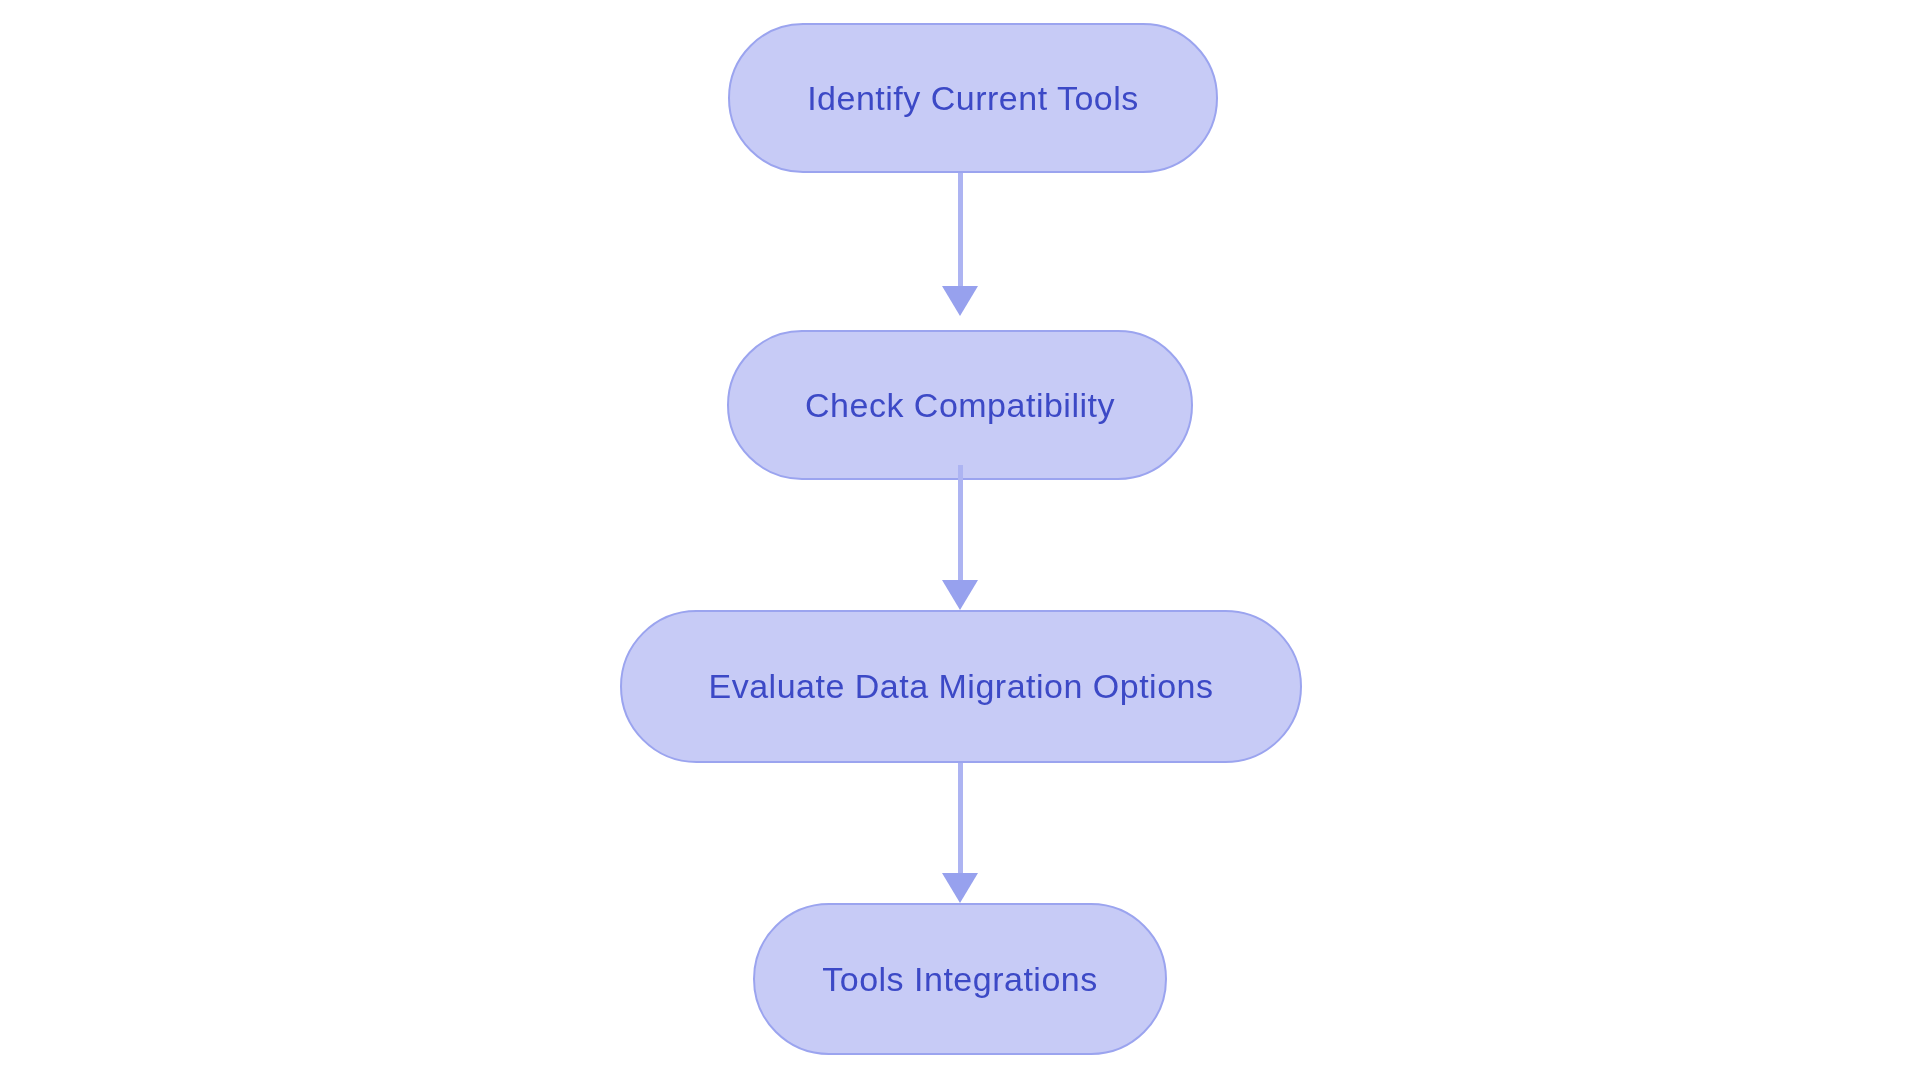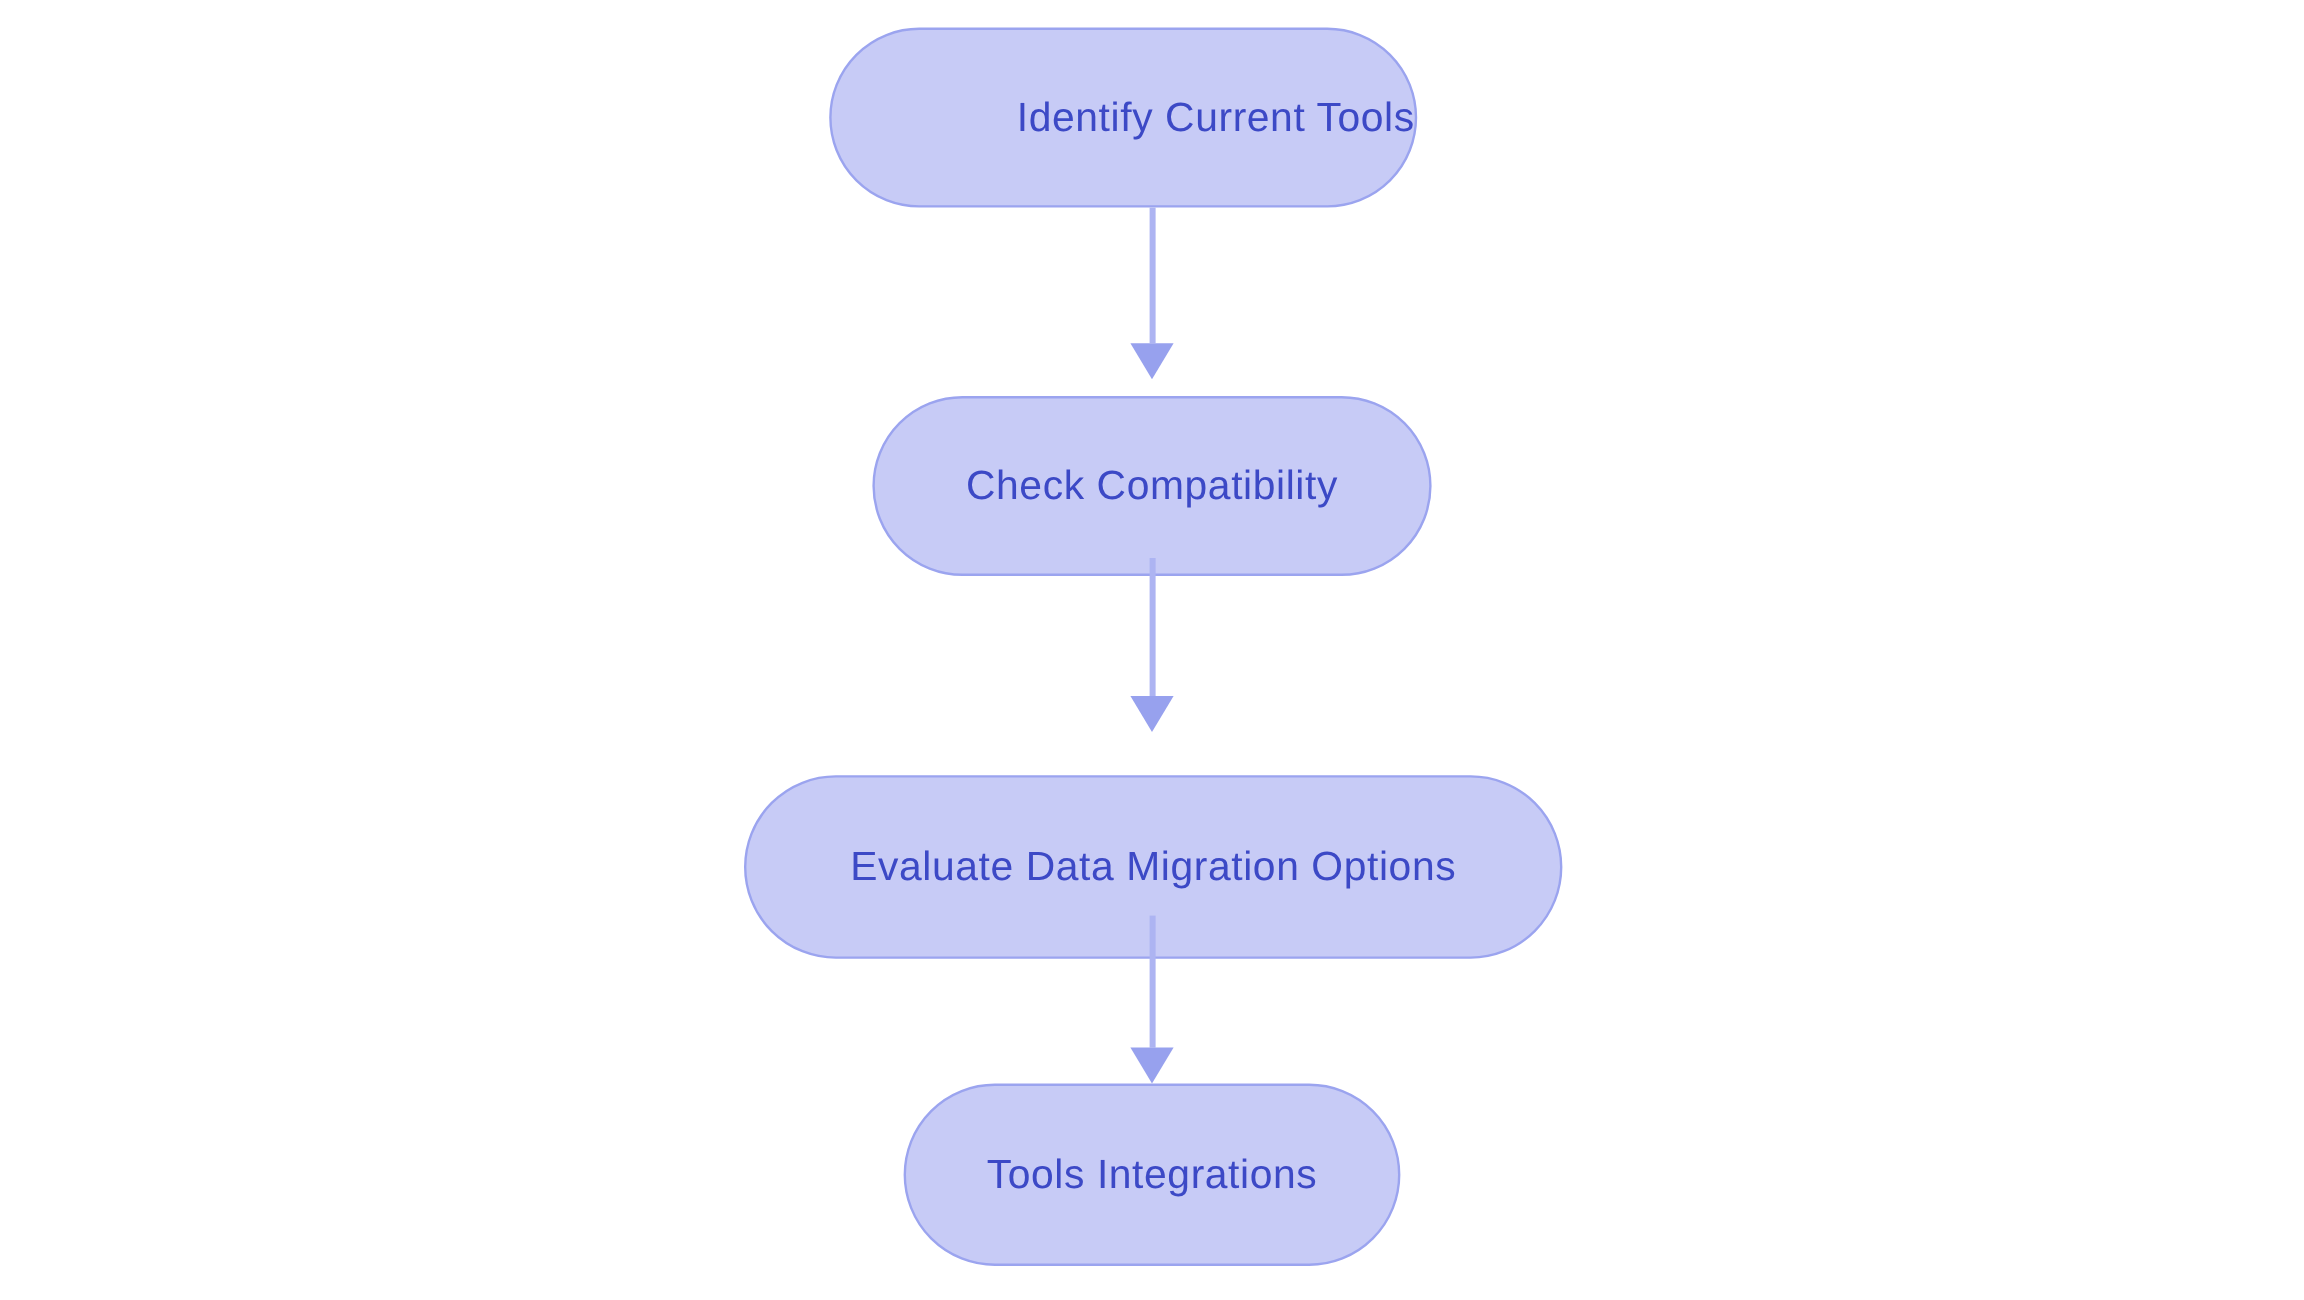--- a/index.html
+++ b/index.html
@@ -36,23 +36,23 @@
     border: 2.5px solid var(--node-border);
     border-radius: 80px;
   }
   .node-label {
     color: var(--node-text);
     font-size: 34px;
     letter-spacing: 0.5px;
     white-space: nowrap;
     text-align: center;
   }
-  .node-1 { left: 691px; top: 23px;  width: 490px; height: 150px; justify-content: flex-end; }
+  .node-1 { left: 728px; top: 23px;  width: 490px; height: 150px; }
   .node-2 { left: 727px; top: 315px; width: 466px; height: 150px; margin-top: 15px; }
-  .node-3 { left: 620px; top: 610px; width: 682px; height: 153px; margin-top: 36px; }
+  .node-3 { left: 620px; top: 610px; width: 682px; height: 153px; }
   .node-4 { left: 753px; top: 903px; width: 414px; height: 152px; }
 
   .arrow {
     position: absolute;
     left: 942px;            
     width: 36px;
     display: flex;
     flex-direction: column;
     align-items: center;
   }

